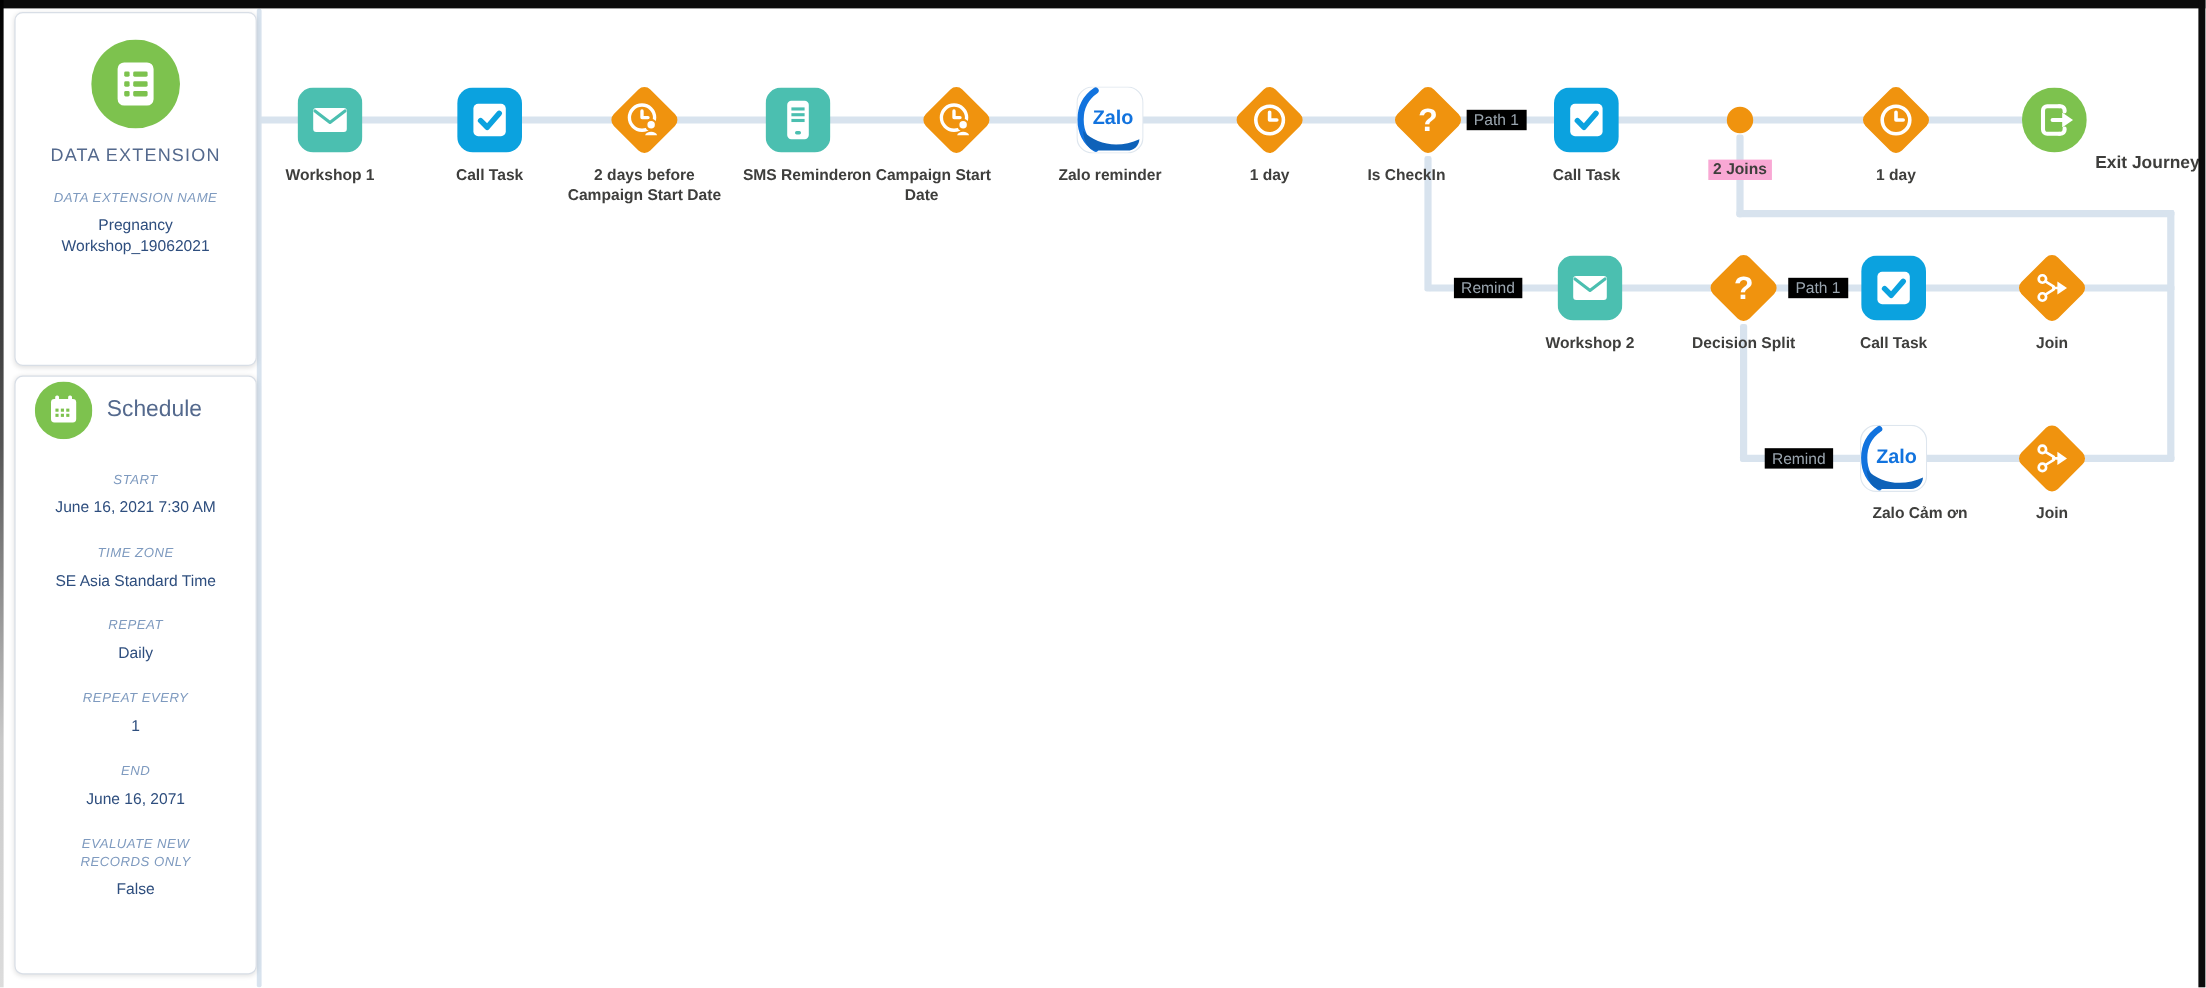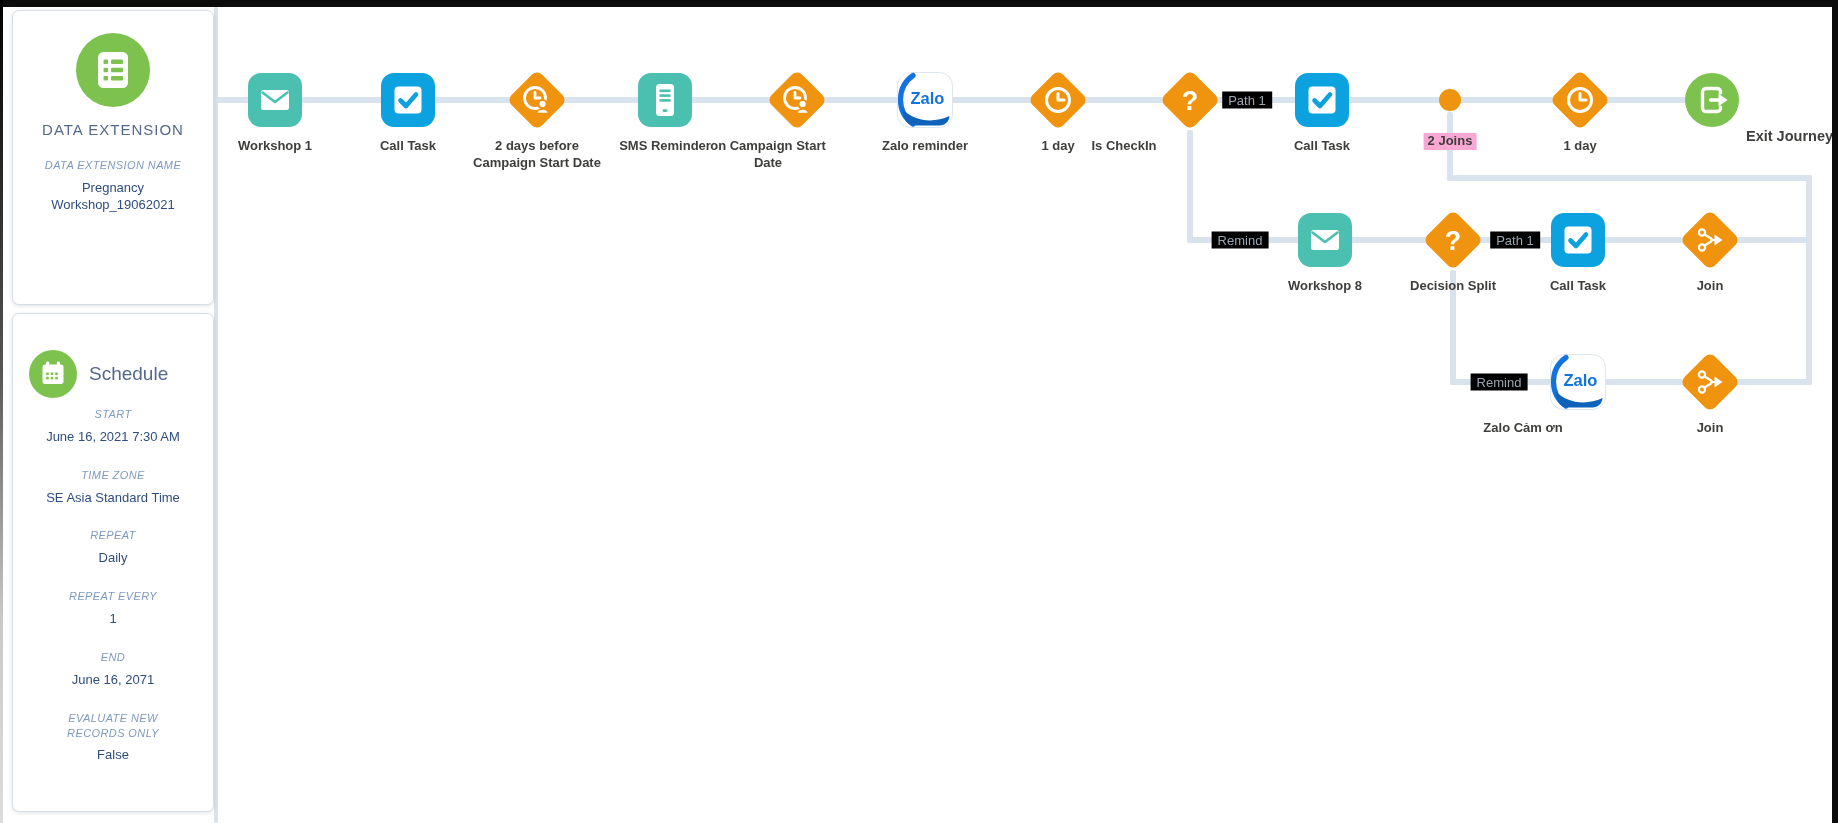--- a/index.html
+++ b/index.html
@@ -10,21 +10,21 @@
   .frame-top    { position:absolute; left:0; top:0; width:1838px; height:7px; background:#0b0b0b; z-index:50; }
   .frame-right  { position:absolute; right:0; top:0; width:6px; height:823px; background:#0b0b0b; z-index:50; }
   .frame-left   { position:absolute; left:0; top:0; width:3px; height:823px;
                   background:linear-gradient(#000 0%, #555 45%, #c9c9c9 75%, #dcdcdc 100%); z-index:50; }
 
   
   .panel { position:absolute; left:12px; width:202px; background:#fff;
            border:1px solid #d8dee6; border-radius:7px;
            box-shadow:0 1px 4px rgba(0,0,0,.12); z-index:20; text-align:center; }
   .panel-de { top:10px; height:295px; padding-top:22px; }
-  .panel-sched { top:313px; height:499px; padding-top:36px; }
+  .panel-sched { top:313px; height:499px; padding-top:4px; }
 
   .de-icon { display:flex; justify-content:center; }
   .panel-title { margin-top:14px; font-size:15px; font-weight:400; letter-spacing:1px; color:#54698D; }
 
   .field { margin-top:20px; }
   .f-label { font-size:11px; letter-spacing:.4px; color:#7E9ABF; font-weight:400;
              max-width:150px; margin:0 auto 7px auto; line-height:1.35;font-style:italic; }
   .f-value { font-size:13px; color:#2E4E7E; max-width:158px; margin:0 auto; line-height:1.3; }
 
   .sched-header { display:flex; align-items:center; justify-content:flex-start; padding-left:16px; gap:12px; }
@@ -115,21 +115,21 @@
     <div class="node-icon" style="left: 1026px; top: 68px;"><svg viewBox="0 0 64 64" width="64" height="64">
      <rect x="10.5" y="10.5" width="43" height="43" rx="7" transform="rotate(45 32 32)" fill="#F0930E"></rect>
       <circle cx="32" cy="32" r="11.5" fill="none" stroke="#fff" stroke-width="3"></circle>
       <path d="M32 25.5 V32 H38" fill="none" stroke="#fff" stroke-width="3" stroke-linecap="round" stroke-linejoin="round"></path>
       </svg></div>
     <div class="node-label" style="left: 993px; top: 138px;">1 day</div>
     <div class="node-icon" style="left: 1158px; top: 68px;"><svg viewBox="0 0 64 64" width="64" height="64">
      <rect x="10.5" y="10.5" width="43" height="43" rx="7" transform="rotate(45 32 32)" fill="#F0930E"></rect>
       <text x="32" y="41.5" text-anchor="middle" font-family="Liberation Sans, sans-serif" font-size="27" font-weight="bold" fill="#fff">?</text>
       </svg></div>
-    <div class="node-label" style="left: 1059px; top: 138px;">Is CheckIn</div>
+    <div class="node-label" style="left: 1107px; top: 138px;">Is CheckIn</div>
     <div class="node-icon" style="left: 1295px; top: 73px;"><svg viewBox="0 0 54 54" width="54" height="54">
       <rect width="54" height="54" rx="13" fill="#0BA2DF"></rect>
       <rect x="13.5" y="13.5" width="27" height="27" rx="4" fill="#fff"></rect>
       <path d="M19.5 27.5 l5.5 5.5 l10 -11.5" fill="none" stroke="#0BA2DF" stroke-width="4.6" stroke-linecap="round" stroke-linejoin="round"></path>
       </svg></div>
     <div class="node-label" style="left: 1257px; top: 138px;">Call Task</div>
     <div class="node-icon" style="left: 1439px; top: 89px;">
       <div class="join-dot"></div>
     </div>
     <div class="node-label bg" style="left: 1450px; top: 133px;">2 Joins</div>
@@ -145,21 +145,21 @@
       <path d="M31 15.5 h1.2 a3.3 3.3 0 0 1 3.3 3.3 v1 M31 38.5 h1.2 a3.3 3.3 0 0 0 3.3 -3.3 v-1" fill="none" stroke="#fff" stroke-width="3.4" stroke-linecap="round"></path>
       <path d="M25.5 27 h9.5" fill="none" stroke="#fff" stroke-width="3.4" stroke-linecap="round"></path>
       <polygon points="33.5,20.8 42.5,27 33.5,33.2" fill="#fff"></polygon>
       </svg></div>
     <div class="node-label side" style="left: 1746px; top: 91px; margin-top: 36px;">Exit Journey</div>
     <div class="node-icon" style="left: 1298px; top: 213px;"><svg viewBox="0 0 54 54" width="54" height="54">
       <rect width="54" height="54" rx="13" fill="#4BBFB0"></rect>
       <rect x="13" y="17" width="28" height="20" rx="2.5" fill="#fff"></rect>
       <path d="M14.5 19.5 L27 29 L39.5 19.5" fill="none" stroke="#4BBFB0" stroke-width="2.6" stroke-linecap="round" stroke-linejoin="round"></path>
       </svg></div>
-    <div class="node-label" style="left: 1260px; top: 278px;">Workshop 8</div>
+    <div class="node-label" style="left: 1260px; top: 278px;">Workshop 2</div>
     <div class="node-icon" style="left: 1421px; top: 208px;"><svg viewBox="0 0 64 64" width="64" height="64">
      <rect x="10.5" y="10.5" width="43" height="43" rx="7" transform="rotate(45 32 32)" fill="#F0930E"></rect>
       <text x="32" y="41.5" text-anchor="middle" font-family="Liberation Sans, sans-serif" font-size="27" font-weight="bold" fill="#fff">?</text>
       </svg></div>
     <div class="node-label" style="left: 1388px; top: 278px;">Decision Split</div>
     <div class="node-icon" style="left: 1551px; top: 213px;"><svg viewBox="0 0 54 54" width="54" height="54">
       <rect width="54" height="54" rx="13" fill="#0BA2DF"></rect>
       <rect x="13.5" y="13.5" width="27" height="27" rx="4" fill="#fff"></rect>
       <path d="M19.5 27.5 l5.5 5.5 l10 -11.5" fill="none" stroke="#0BA2DF" stroke-width="4.6" stroke-linecap="round" stroke-linejoin="round"></path>
       </svg></div>
@@ -171,21 +171,21 @@
       <path d="M26.5 26.5 L33.5 30.8 M26.5 37.5 L33.5 33.2 M33 32 H37" fill="none" stroke="#fff" stroke-width="2.2" stroke-linecap="round"></path>
       <polygon points="36.5,26.5 44.5,32 36.5,37.5" fill="#fff"></polygon>
       </svg></div>
     <div class="node-label" style="left: 1645px; top: 278px;">Join</div>
     <div class="node-icon" style="left: 1550px; top: 354px;"><svg viewBox="0 0 56 56" width="56" height="56">
       <rect x="0.5" y="0.5" width="55" height="55" rx="13" fill="#fff" stroke="#DEE6EE"></rect>
       <path d="M16 3.5 C8 9 3.5 17.5 3.5 27.5 C3.5 37.5 8 46.5 16 52" fill="none" stroke="#1273DE" stroke-width="5.2" stroke-linecap="round"></path>
       <path d="M5.5 37 C17 49.5 36.5 51.5 52.5 44 C52.2 49.5 48 53.5 42.5 53.5 L16.5 53.5 C10.5 53.5 6 46 5.5 37 Z" fill="#0E62B9"></path>
       <text x="30.5" y="31.5" text-anchor="middle" font-family="Liberation Sans, sans-serif" font-size="16.5" font-weight="bold" fill="#1273DE">Zalo</text>
       </svg></div>
-    <div class="node-label" style="left: 1458px; top: 420px;">Zalo Cảm ơn</div>
+    <div class="node-label" style="left: 1535px; top: 420px;">Zalo Cảm ơn</div>
     <div class="node-icon" style="left: 1678px; top: 350px;"><svg viewBox="0 0 64 64" width="64" height="64">
      <rect x="10.5" y="10.5" width="43" height="43" rx="7" transform="rotate(45 32 32)" fill="#F0930E"></rect>
       <circle cx="24" cy="24.5" r="3.1" fill="none" stroke="#fff" stroke-width="2.2"></circle>
       <circle cx="24" cy="39.5" r="3.1" fill="none" stroke="#fff" stroke-width="2.2"></circle>
       <path d="M26.5 26.5 L33.5 30.8 M26.5 37.5 L33.5 33.2 M33 32 H37" fill="none" stroke="#fff" stroke-width="2.2" stroke-linecap="round"></path>
       <polygon points="36.5,26.5 44.5,32 36.5,37.5" fill="#fff"></polygon>
       </svg></div>
     <div class="node-label" style="left: 1645px; top: 420px;">Join</div>
   </div>
 
@@ -222,21 +222,21 @@
             <rect x="21.7" y="22.5" width="2.6" height="2.6"></rect>
             <rect x="26.2" y="22.5" width="2.6" height="2.6"></rect>
           <rect x="17.2" y="26.8" width="2.6" height="2.6"></rect>
             <rect x="21.7" y="26.8" width="2.6" height="2.6"></rect>
             <rect x="26.2" y="26.8" width="2.6" height="2.6"></rect>
         </g>
       </svg>
     </span>
     <h2 class="sched-title">Schedule</h2>
   </div>
-  <div class="field" style="margin-top:9px">
+  <div class="field" style="margin-top:27px">
     <div class="f-label">START</div>
     <div class="f-value">June 16, 2021 7:30 AM</div>
   </div>
   <div class="field">
     <div class="f-label">TIME ZONE</div>
     <div class="f-value">SE Asia Standard Time</div>
   </div>
   <div class="field">
     <div class="f-label">REPEAT</div>
     <div class="f-value">Daily</div>

